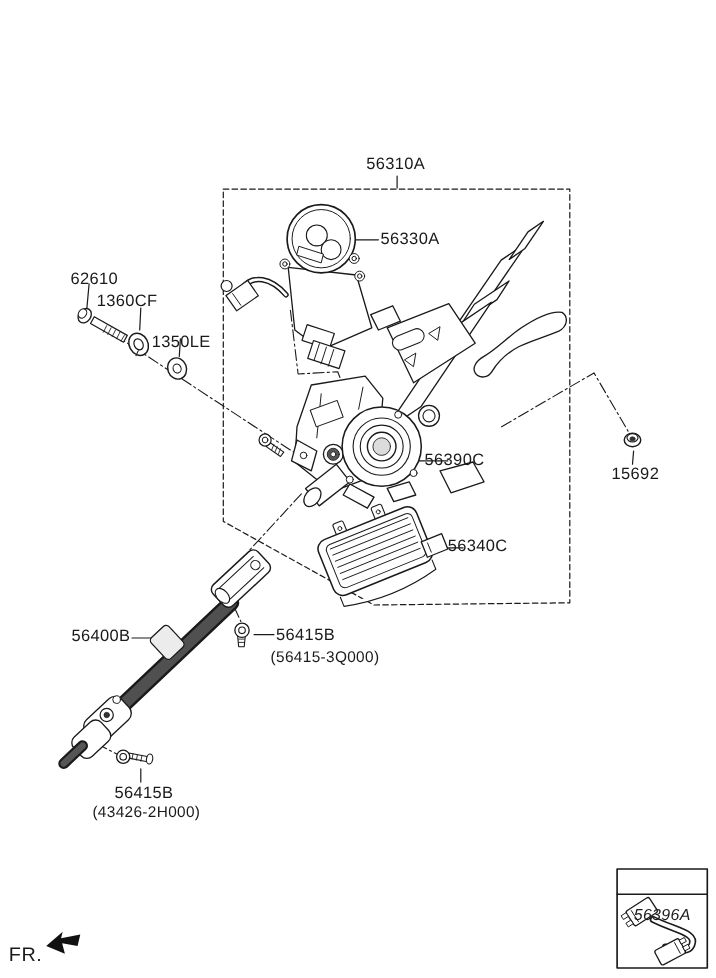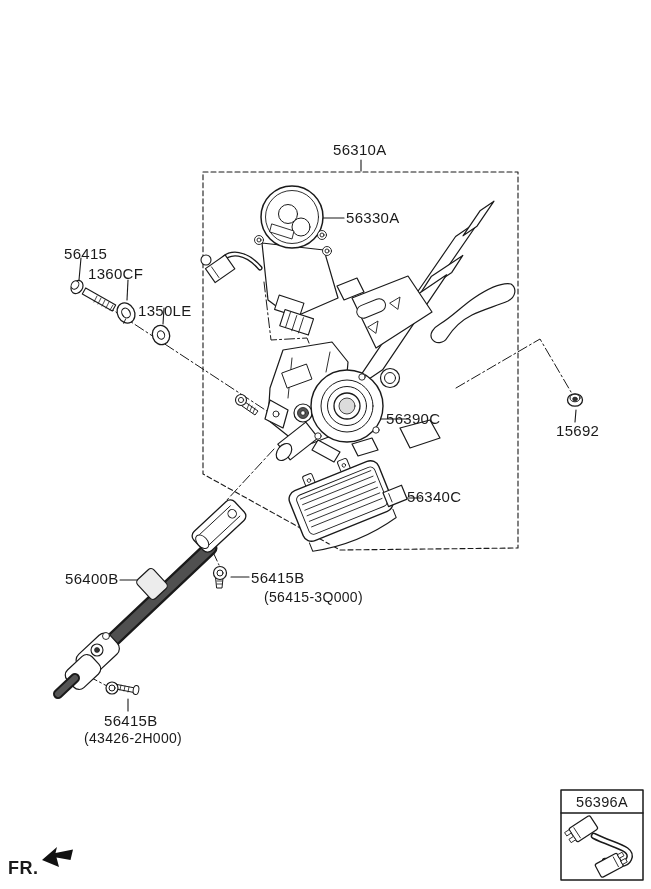--- a/index.html
+++ b/index.html
@@ -6,24 +6,24 @@
   .canvas{
     position:relative;width:651px;height:889px;background:#ffffff;overflow:hidden;
     font-family:"Liberation Sans",sans-serif;color:#1a1a1a;
   }
   .art{position:absolute;left:0;top:0;}
   .lbl{
     position:absolute;font-size:15px;line-height:1.1;color:#1a1a1a;
     white-space:nowrap;letter-spacing:.3px;
   }
   .lbl.sub{font-size:14px;}
-  .lbl.fr{font-size:18px;font-weight:bold;letter-spacing:.5px;}
+  .lbl.fr{font-size:18px;font-weight:normal;letter-spacing:.5px;}
   .inset-title{
-    position:absolute;left:561px;top:794px;width:82px;text-align:center;
-    font-size:14.5px;letter-spacing:.3px;
+    position:absolute;left:561px;top:824px;width:82px;text-align:center;
+    font-size:14.5px;letter-spacing:.3px;font-style:italic;
   }
 </style>
 </head>
 <body>
 
 <div class="canvas">
 
 <svg class="art" width="651" height="889" viewBox="0 0 651 889" fill="none" stroke="#1a1a1a" stroke-width="1.2" stroke-linejoin="round" stroke-linecap="round">
 
   <polygon points="203,172 518,172 518,548 340,550 203,474" stroke-dasharray="5 3" stroke-width="1.1"></polygon>
@@ -242,27 +242,27 @@
         <line x1="617" y1="860" x2="617" y2="871" stroke-width="0.8"></line>
       </g>
     </g>
   </g>
 
   <polygon points="42,860 57,847 55.5,853 73,849.5 70.5,860 56.5,857.5 59,867" fill="#111111" stroke="none"></polygon>
 </svg>
 
 <div class="lbl" style="left:333px;top:142px">56310A</div>
 <div class="lbl" style="left:346px;top:210px">56330A</div>
-<div class="lbl" style="left:64px;top:246px">56415</div>
+<div class="lbl" style="left:64px;top:246px">62610</div>
 <div class="lbl" style="left:88px;top:266px">1360CF</div>
 <div class="lbl" style="left:138px;top:303px">1350LE</div>
 <div class="lbl" style="left:386px;top:411px">56390C</div>
 <div class="lbl" style="left:556px;top:423px">15692</div>
 <div class="lbl" style="left:407px;top:489px">56340C</div>
 <div class="lbl" style="left:65px;top:571px">56400B</div>
 <div class="lbl" style="left:251px;top:570px">56415B</div>
-<div class="lbl sub" style="left:264px;top:590px">(56415-3Q000)</div>
+<div class="lbl sub" style="left:246px;top:590px">(56415-3Q000)</div>
 <div class="lbl" style="left:104px;top:713px">56415B</div>
 <div class="lbl sub" style="left:84px;top:731px">(43426-2H000)</div>
 <div class="inset-title">56396A</div>
 <div class="lbl fr" style="left:8px;top:859px">FR.</div>
 
 </div>
 
 </body></html>

